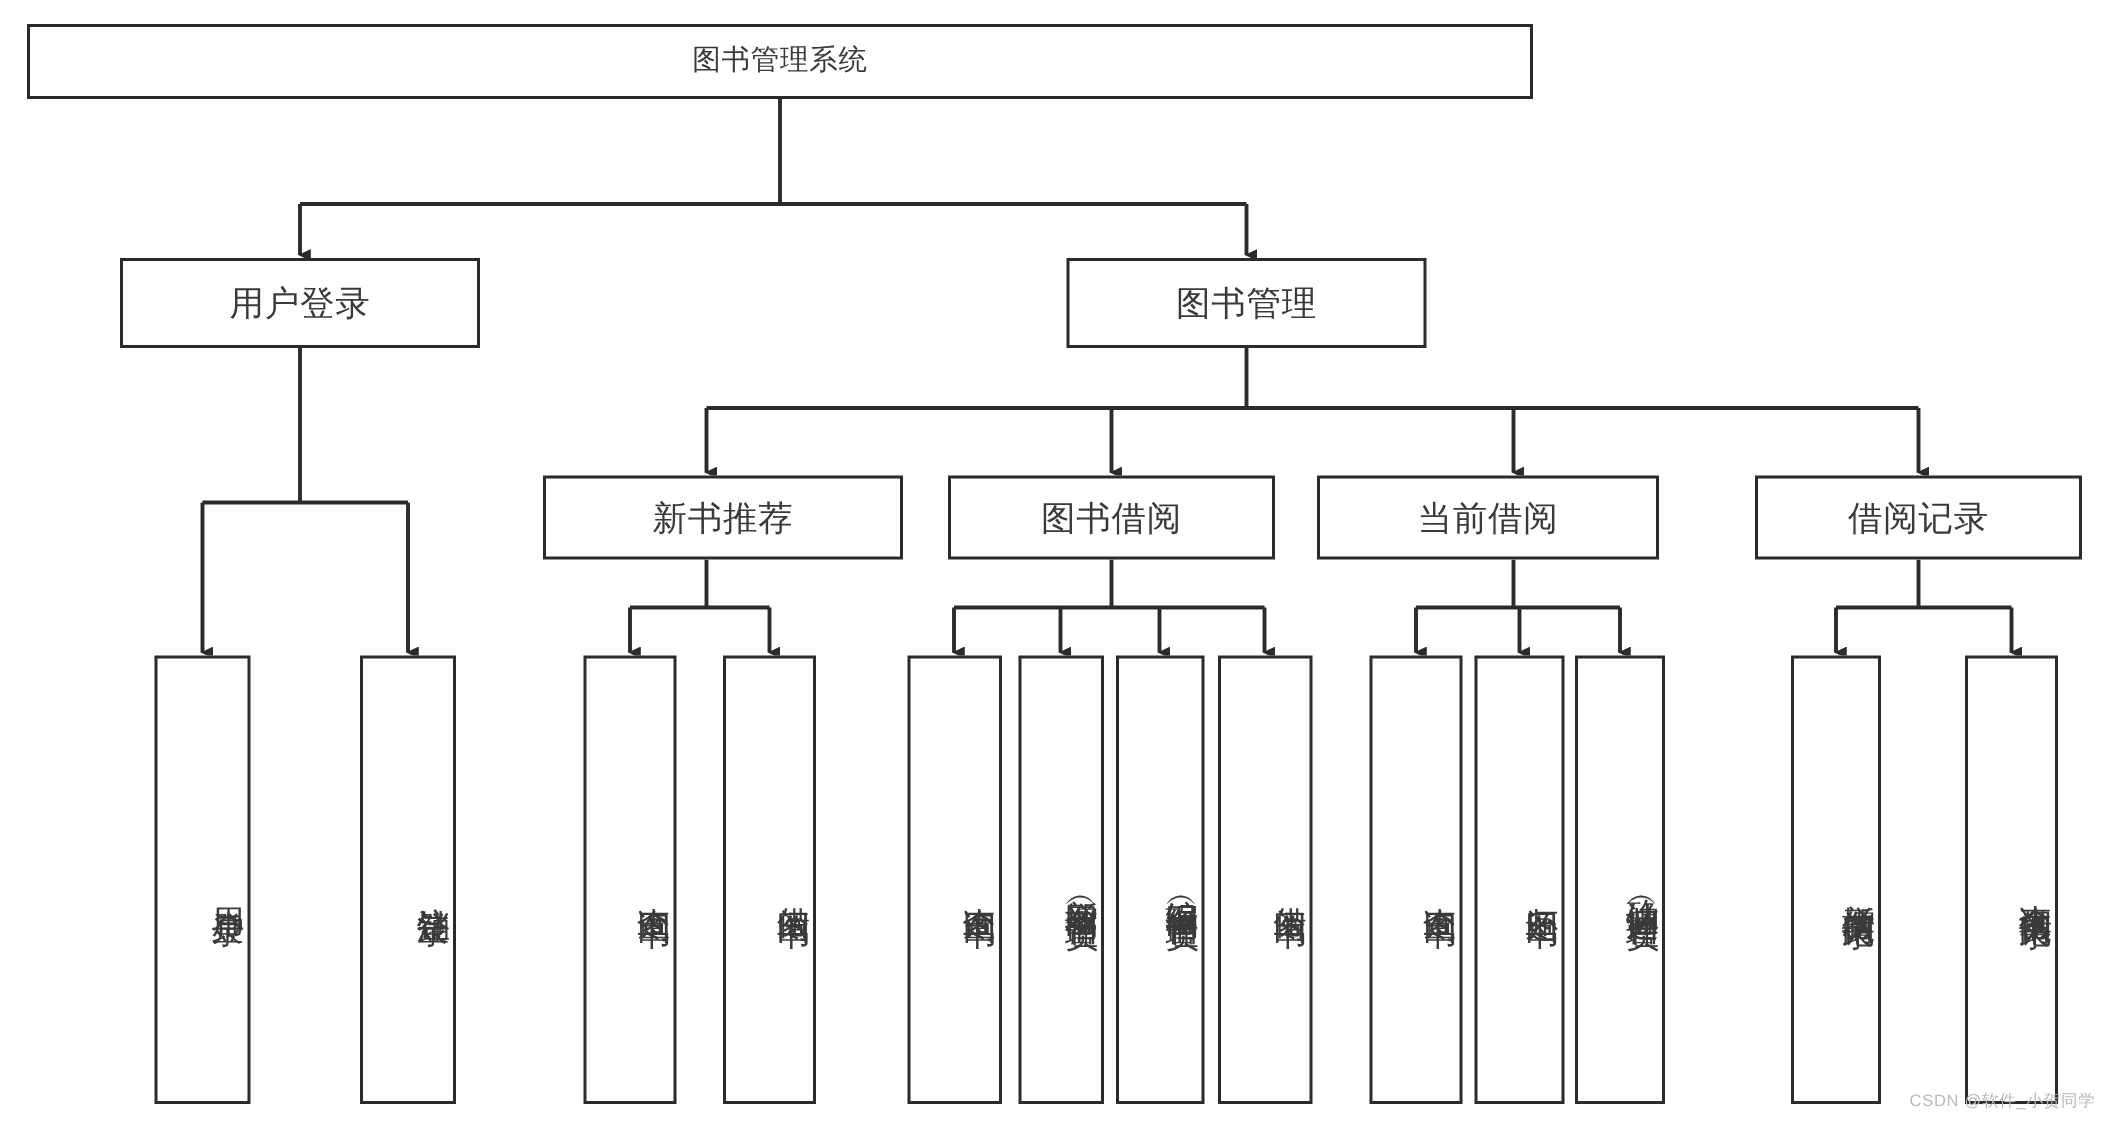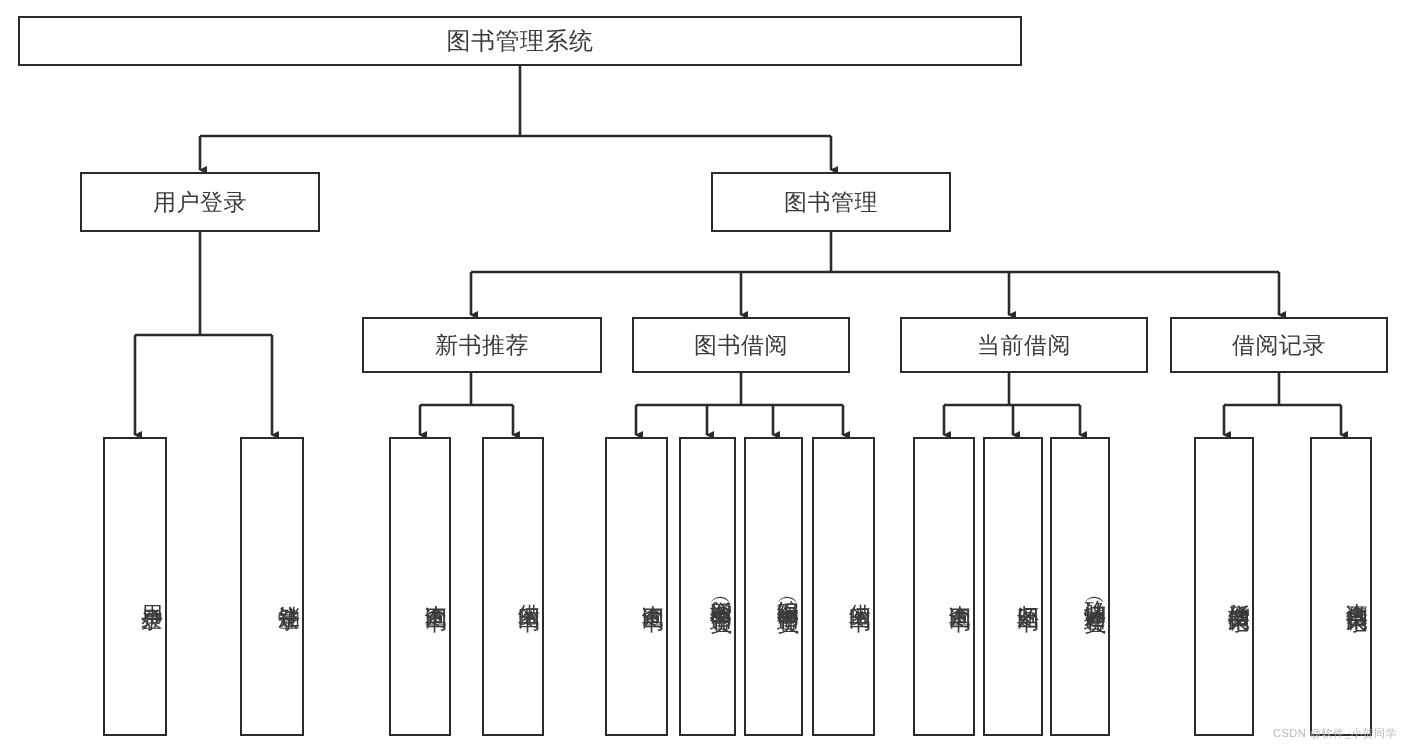--- a/index.html
+++ b/index.html
@@ -47,21 +47,21 @@
     text-orientation: upright;
     font-size: 22px;
     line-height: 1.22;
     letter-spacing: 2px;
     align-items: flex-start;
     justify-content: center;
     padding-top: 8px;
     text-align: left;
   }
   .node-root {
-    font-size: 24px;
+    font-size: 19px;
   }
   .watermark {
     position: absolute;
     right: 8px;
     bottom: 6px;
     font-size: 11px;
     color: #b9b9b9;
     white-space: nowrap;
     z-index: 3;
     letter-spacing: 0.5px;
@@ -115,21 +115,21 @@
       </g>
   </svg>
 
   <div class="node node-h node-root" style="left: 18px; top: 16px; width: 1004px; height: 50px;">图书管理系统</div>
 
   <div class="node node-h" style="left: 80px; top: 172px; width: 240px; height: 60px;">用户登录</div>
   <div class="node node-h" style="left: 711px; top: 172px; width: 240px; height: 60px;">图书管理</div>
 
   <div class="node node-h" style="left: 362px; top: 317px; width: 240px; height: 56px;">新书推荐</div>
   <div class="node node-h" style="left: 632px; top: 317px; width: 218px; height: 56px;">图书借阅</div>
-  <div class="node node-h" style="left: 900px; top: 317px; width: 248px; height: 56px;">当前借阅</div>
+  <div class="node node-h" style="left: 878px; top: 317px; width: 228px; height: 56px;">当前借阅</div>
   <div class="node node-h" style="left: 1170px; top: 317px; width: 218px; height: 56px;">借阅记录</div>
 
   <div class="node node-v" style="left: 103px; top: 437px; width: 64px; height: 299px;">用户登录</div>
   <div class="node node-v" style="left: 240px; top: 437px; width: 64px; height: 299px;">注销登录</div>
 
   <div class="node node-v" style="left: 389px; top: 437px; width: 62px; height: 299px;">查询图书</div>
   <div class="node node-v" style="left: 482px; top: 437px; width: 62px; height: 299px;">借阅图书</div>
 
   <div class="node node-v" style="left: 605px; top: 437px; width: 63px; height: 299px;">查询图书</div>
   <div class="node node-v" style="left: 679px; top: 437px; width: 57px; height: 299px;">新增图书（管理员）</div>

